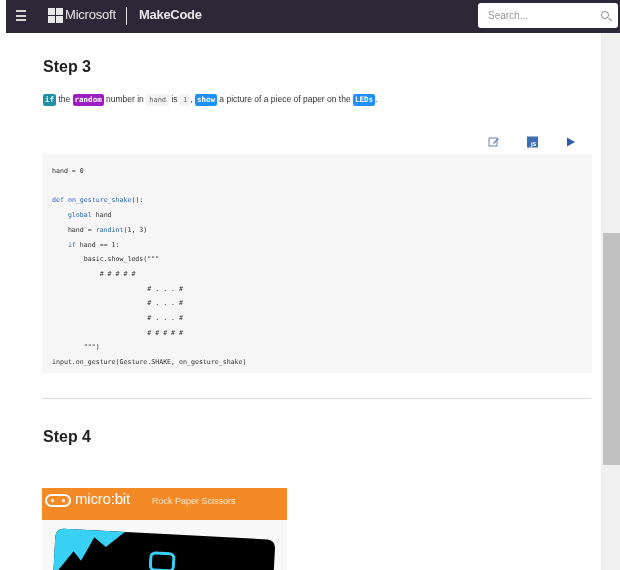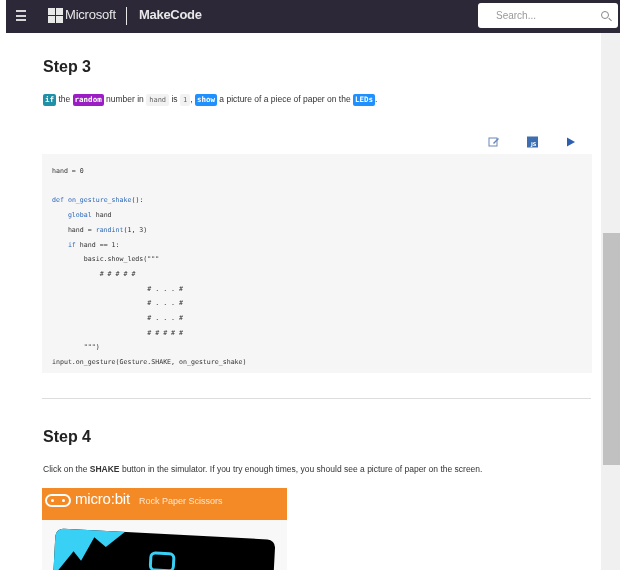--- a/index.html
+++ b/index.html
@@ -6,21 +6,21 @@
   html, body { width: 620px; height: 570px; overflow: hidden; background: #fff; font-family: "Liberation Sans", sans-serif; }
   .topbar { position: absolute; left: 0; top: 0; width: 620px; height: 33px; background: #2c2838; display: flex; align-items: center; margin-left: 6px; }
   .hamburger { position: absolute; left: 10px; top: 10px; width: 10px; height: 11px; display: flex; flex-direction: column; justify-content: space-between; }
   .hamburger span { display: block; height: 2px; background: #d6d6d6; }
   .ms-logo { position: absolute; left: 42px; top: 8px; width: 15px; height: 15px; display: grid; grid-template-columns: 7px 7px; grid-template-rows: 7px 7px; gap: 1px; }
   .ms-logo span { background: #e8e8e8; }
   .ms-text { position: absolute; left: 59px; top: 7px; color: #e8e8e8; font-size: 13px; letter-spacing: -0.2px; }
   .divider-v { position: absolute; left: 120px; top: 7px; width: 1px; height: 18px; background: #e8e8e8; }
   .mc-text { position: absolute; left: 133px; top: 7px; color: #e8e8e8; font-size: 13px; font-weight: bold; letter-spacing: -0.3px; }
   .search { position: absolute; left: 472px; top: 3px; width: 140px; height: 25px; background: #fff; border-radius: 3px; }
-  .search input { border: none; outline: none; background: transparent; width: 110px; height: 25px; padding-left: 18px; font-size: 10px; color: #555; font-family: "Liberation Sans", sans-serif; }
+  .search input { border: none; outline: none; background: transparent; width: 110px; height: 25px; padding-left: 10px; font-size: 10px; color: #555; font-family: "Liberation Sans", sans-serif; }
   .search input::placeholder { color: #999; }
   .search .sicon { position: absolute; right: 9px; top: 8px; width: 8px; height: 8px; border: 1.3px solid #888; border-radius: 50%; }
   .search .sicon:after { content: ""; position: absolute; width: 4px; height: 1.3px; background: #888; right: -4px; bottom: -2px; transform: rotate(45deg); }
 
   .scroll-track { position: absolute; left: 601px; top: 33px; width: 19px; height: 537px; background: #f0f0f0; }
   .scroll-thumb { position: absolute; left: 603px; top: 233px; width: 17px; height: 232px; background: #c1c1c1; }
 
   .content { position: absolute; left: 0; top: 33px; width: 601px; height: 537px; overflow: hidden; padding-left: 20px; }
   h2 { position: absolute; font-size: 16px; font-weight: bold; color: #222; }
   .para { position: absolute; left: 43px; font-size: 8.5px; color: #333; white-space: nowrap; }
@@ -32,21 +32,21 @@
   .code-block pre { position: absolute; left: 10px; top: 10px; font-family: "DejaVu Sans Mono", monospace; font-size: 6.6px; line-height: 14.7px; color: #333; }
   .kw { color: #2d69b9; }
   .fn { color: #2d69b9; }
   .hr { position: absolute; left: 42px; top: 365px; width: 549px; height: 1px; background: #ddd; }
 
   .banner { position: absolute; left: 42px; top: 455px; width: 245px; height: 32px; background: #f38a26; }
   .banner-logo { position: absolute; left: 3px; top: 6px; width: 26px; height: 13px; border: 2.5px solid #fff; border-radius: 7px; }
   .banner-logo:before, .banner-logo:after { content: ""; position: absolute; top: 3px; width: 3px; height: 3px; background: #fff; border-radius: 50%; }
   .banner-logo:before { left: 4px; } .banner-logo:after { right: 4px; }
   .banner-title { position: absolute; left: 33px; top: 2px; color: #fff; font-size: 15px; letter-spacing: -0.2px; }
-  .banner-sub { position: absolute; left: 97px; top: 8px; color: #fde7d2; font-size: 9px; }
+  .banner-sub { position: absolute; left: 110px; top: 8px; color: #fde7d2; font-size: 9px; }
   .preview { position: absolute; left: 42px; top: 487px; width: 245px; height: 50px; background: #f8f8f8; overflow: hidden; }
   .card { position: absolute; left: 12px; top: 14px; width: 220px; height: 60px; background: #000; border-radius: 8px; transform: rotate(3deg); overflow: hidden; }
   .card-blue { position: absolute; left: -5px; top: -5px; width: 80px; height: 60px; background: #39d0f5; clip-path: polygon(0 0, 100% 0, 70% 35%, 55% 20%, 40% 60%, 30% 45%, 0 100%); }
   .card-icon { position: absolute; left: 95px; top: 18px; width: 26px; height: 20px; border: 3px solid #39d0f5; border-radius: 6px; }
 </style>
 </head>
 <body>
 
 <div class="topbar">
   <div class="hamburger">
@@ -102,23 +102,20 @@
                         # . . . #
                         # # # # #
         """)
 input.on_gesture(Gesture.SHAKE, on_gesture_shake)</pre>
   </div>
 
   <div class="hr"></div>
 
   <h2 style="left:43px; top:395px;text-align:center;">Step 4</h2>
 
-  <div class="para" style="top:431px;">
-    <span>Click on the </span><b>SHAKE</b><span> button in the simulator. If you try enough times, you should see a picture of paper on the screen.</span>
-  </div>
 
   <div class="banner">
     <div class="banner-logo"></div>
     <span class="banner-title">micro:bit</span>
     <span class="banner-sub">Rock Paper Scissors</span>
   </div>
   <div class="preview">
     <div class="card">
       <div class="card-blue"></div>
       <div class="card-icon"></div>

